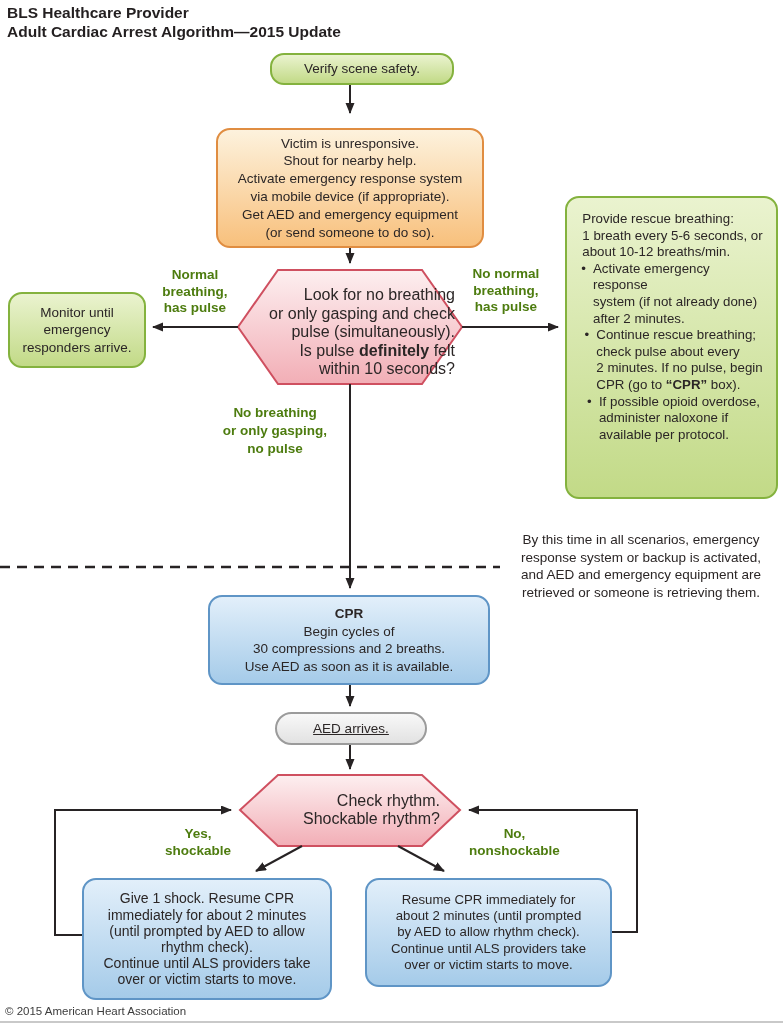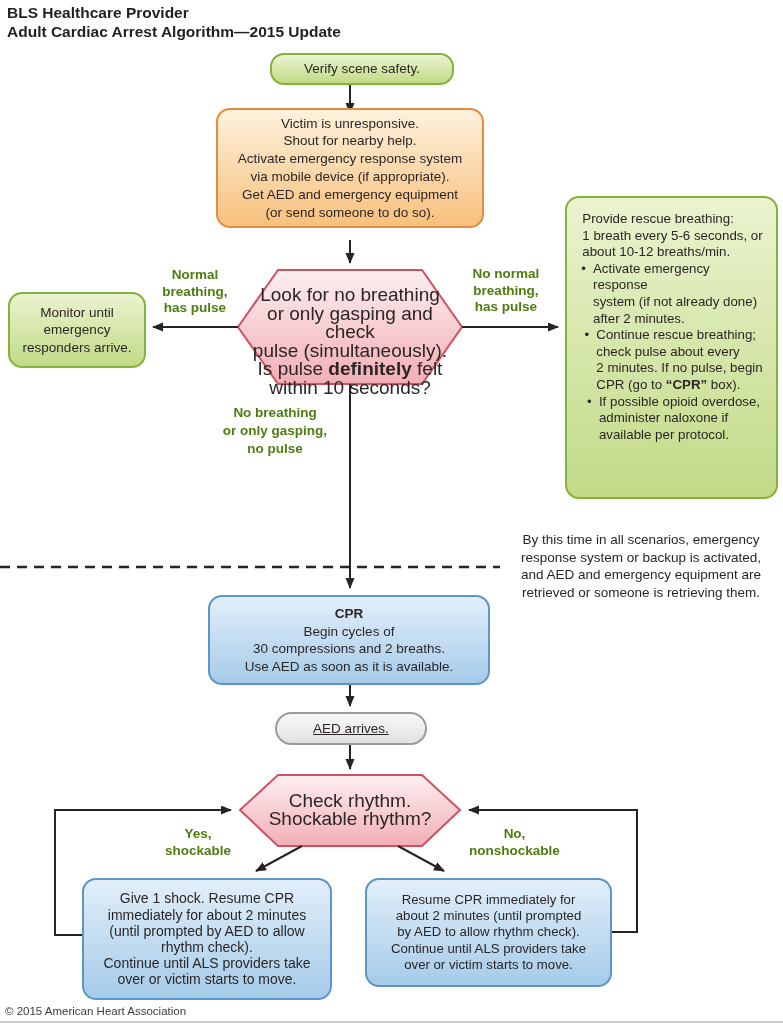--- a/index.html
+++ b/index.html
@@ -9,21 +9,21 @@
   .abs{position:absolute;z-index:1;box-sizing:border-box;}
   .ml{white-space:pre-line;}
   .page-title{left:7px;top:3px;font-size:15.5px;font-weight:bold;line-height:19px;color:#231f20;}
   .node{position:absolute;z-index:1;box-sizing:border-box;border-radius:14px;border:2px solid;
         display:flex;flex-direction:column;justify-content:center;align-items:center;
         text-align:center;font-size:13.5px;line-height:1.3;}
   .green{background:linear-gradient(180deg,#eaf3cf 0%,#c2da87 100%);border-color:#84b23e;}
   .orange{background:linear-gradient(180deg,#fdf2dd 0%,#f8c07c 100%);border-color:#e08d41;}
   .blue{background:linear-gradient(180deg,#e2effa 0%,#a5cbe9 100%);border-color:#5f95c6;}
   .gray{background:linear-gradient(180deg,#f8f8f8 0%,#e2e2e2 100%);border-color:#9b9b9b;border-radius:17px;text-decoration:underline;}
-  .hex-text{position:absolute;z-index:1;text-align:center;font-size:19px;line-height:18.5px;}
+  .hex-text{position:absolute;z-index:1;text-align:right;font-size:16px;line-height:18.5px;}
   .red-label{position:absolute;z-index:1;color:#4d7c0f;font-weight:bold;text-align:center;
              font-size:13.5px;line-height:16.5px;white-space:pre-line;}
   .note{position:absolute;z-index:1;text-align:center;font-size:13.5px;line-height:17.5px;}
   .rescue{justify-content:flex-start;align-items:stretch;text-align:left;
           padding:13px 10px 10px 12px;font-size:13.3px;line-height:16.6px;}
   .bullet{display:flex;gap:5px;}
   .bullet .dot{flex:0 0 9px;text-align:center;}
   .footer-text{left:5px;top:1005px;font-size:11.5px;color:#3c3c3c;}
   .footer-rule{left:0;top:1021px;width:783px;height:2px;background:#c9c9c9;}
 </style>
@@ -68,21 +68,21 @@
 
   <div class="abs page-title">
     <div>BLS Healthcare Provider</div>
     <div>Adult Cardiac Arrest Algorithm—2015 Update</div>
   </div>
 
   <div class="node green" style="left:258px;top:53px;width:184px;height:32px;margin-left:12px;">
     <div class="ml">Verify scene safety.</div>
   </div>
 
-  <div class="node orange" style="left:216px;top:108px;width:268px;height:120px;line-height:17.8px;">
+  <div class="node orange" style="left:216px;top:128px;width:268px;height:120px;line-height:17.8px;">
     <div class="ml">Victim is unresponsive.
 Shout for nearby help.
 Activate emergency response system
 via mobile device (if appropriate).
 Get AED and emergency equipment
 (or send someone to do so).</div>
   </div>
 
   <div class="hex-text ml" style="left:245px;top:286px;width:210px;"><span>Look for no breathing
 or only gasping and check

